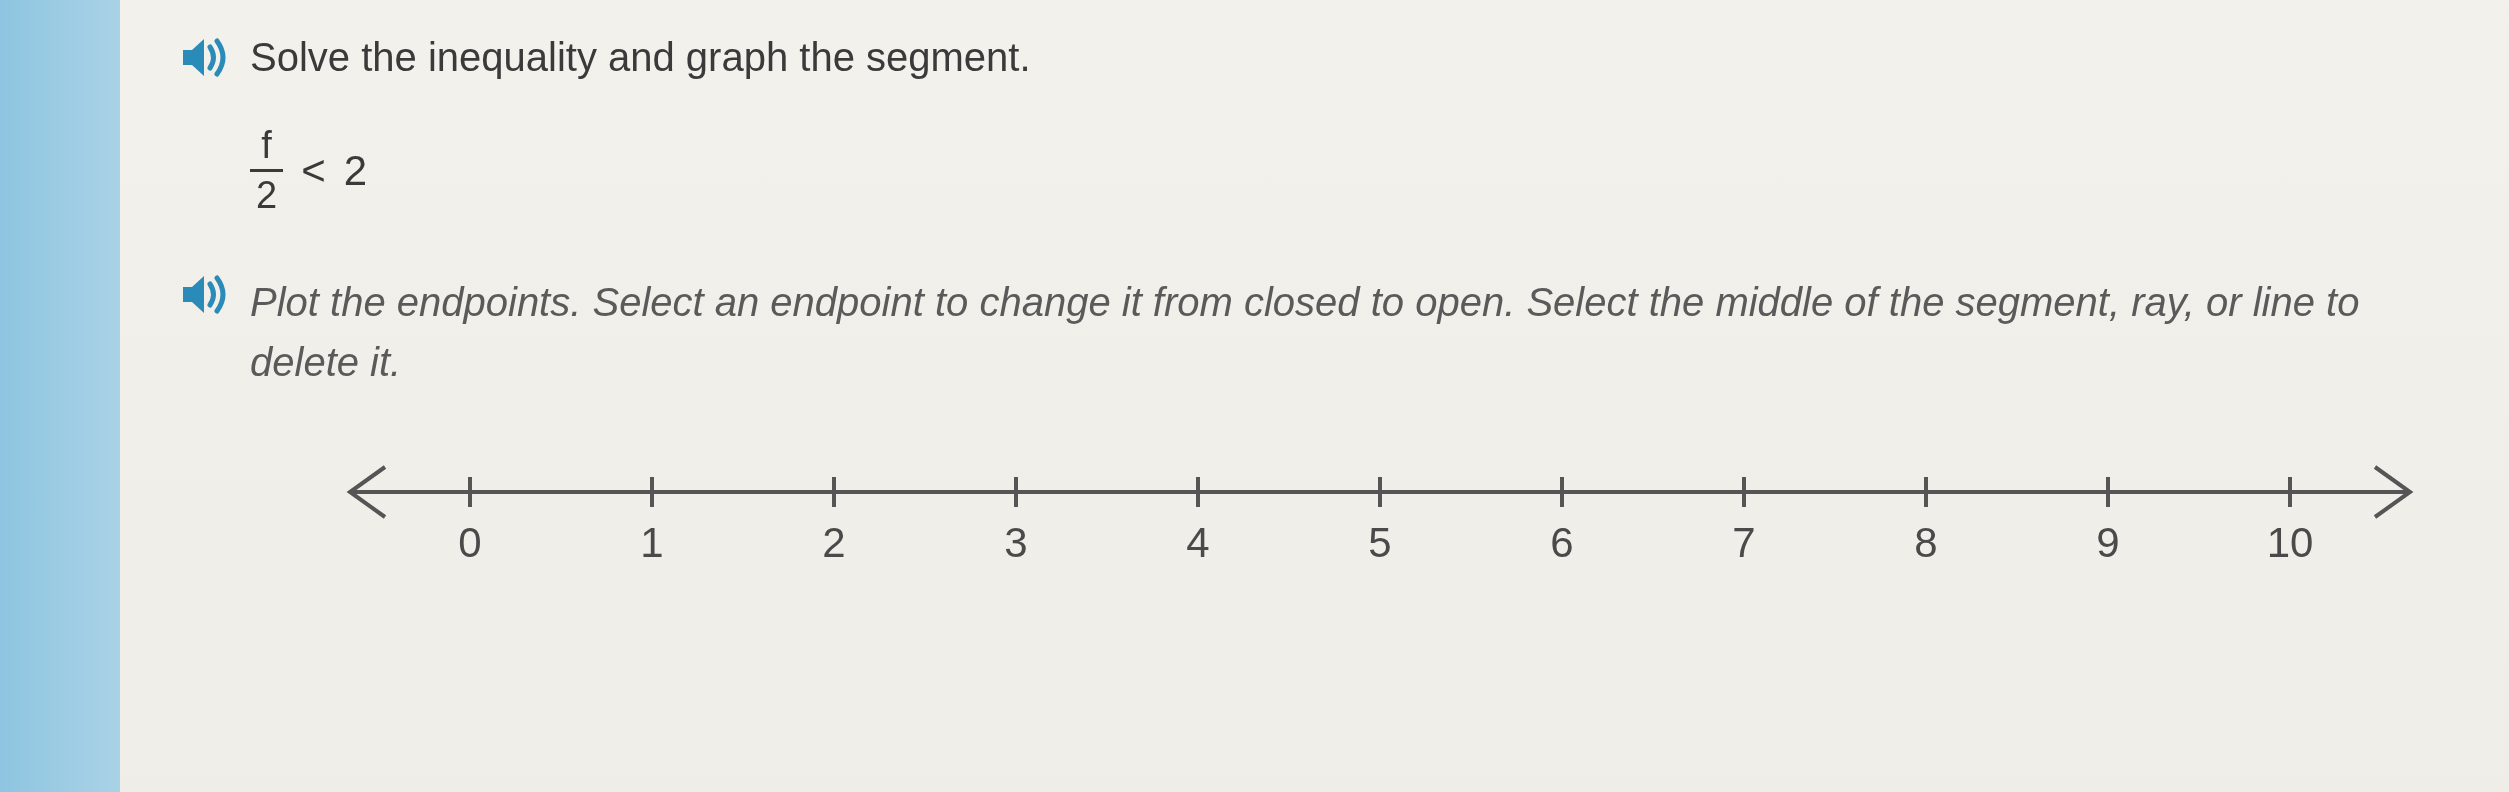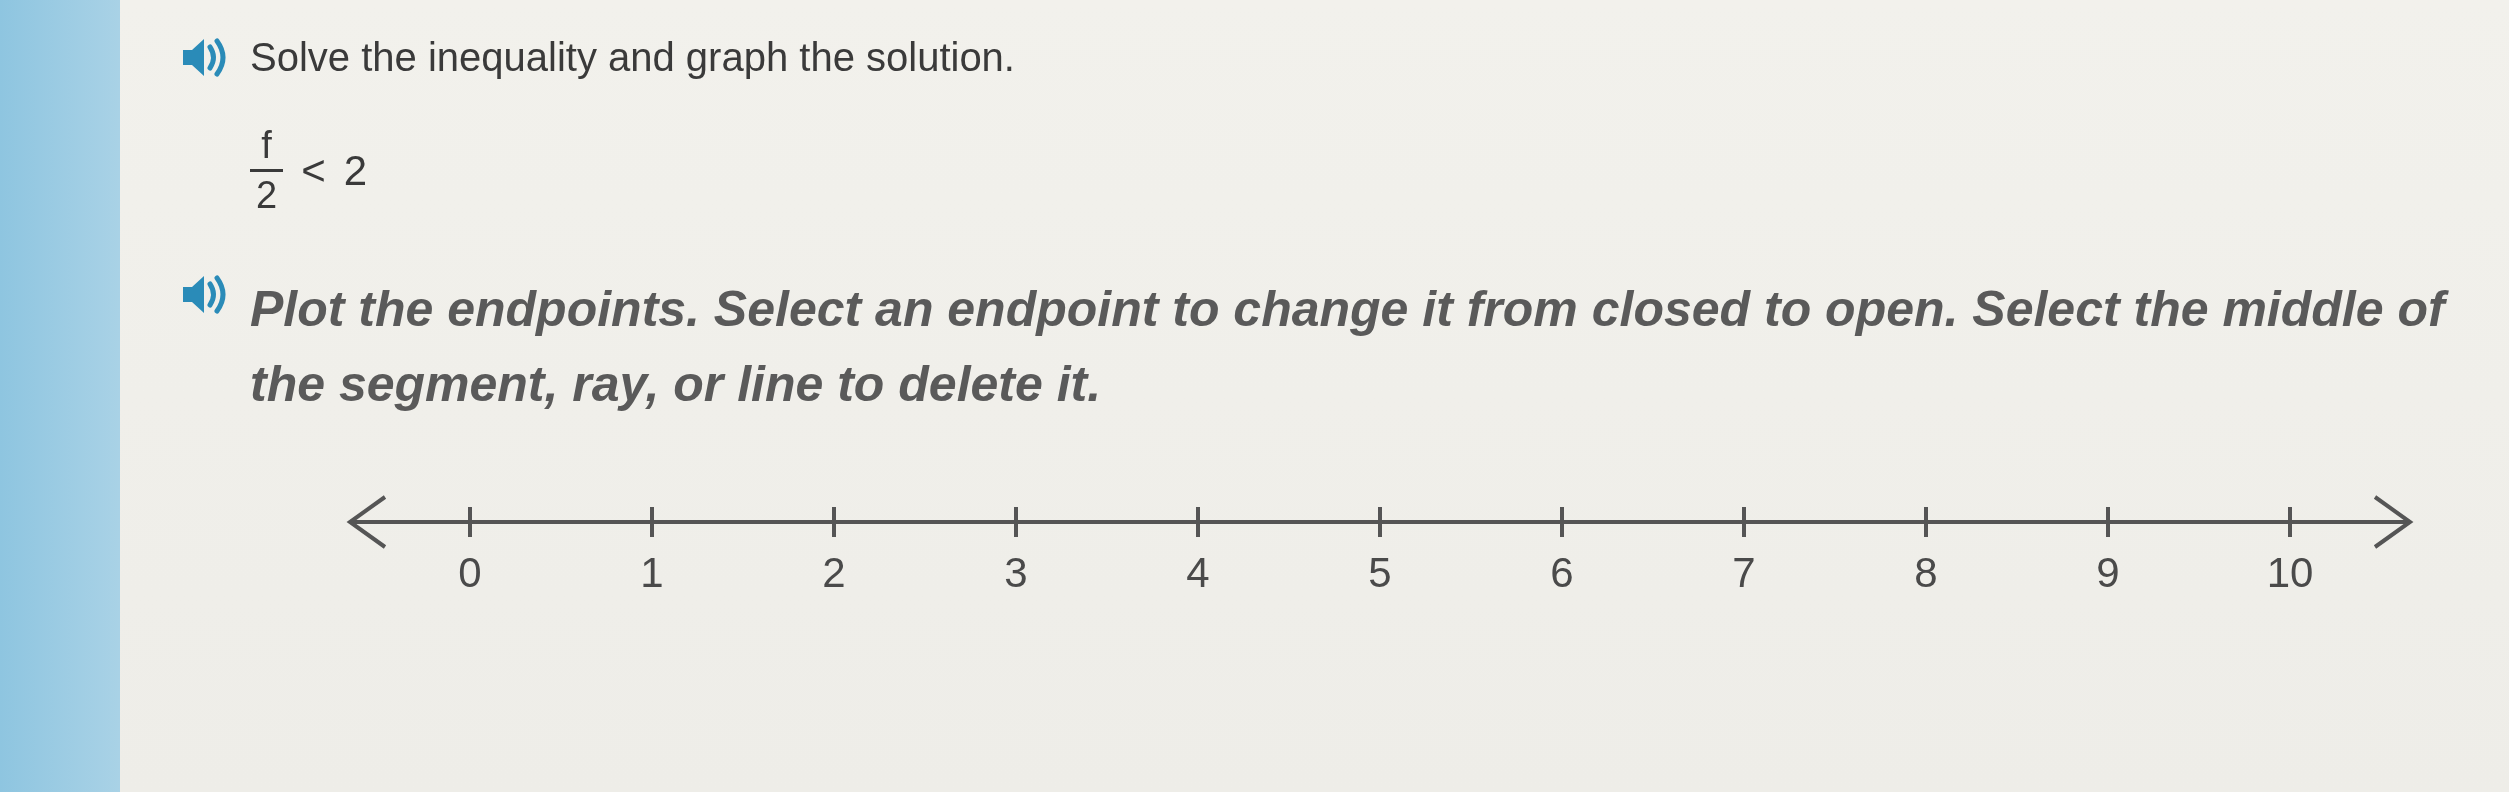--- a/index.html
+++ b/index.html
@@ -40,24 +40,24 @@
       width: 50px;
       height: 45px;
     }
     .question-text {
       font-size: 40px;
       color: #3a3a3a;
       font-weight: 500;
       padding-top: 5px;
     }
     .instruction-text {
-      font-size: 50px;
+      font-size: 40px;
       color: #5a5a5a;
       font-style: italic;
-      font-weight: 700;
+      font-weight: 400;
       padding-top: 5px;
       line-height: 1.5;
     }
     .inequality {
       margin-left: 70px;
       margin-bottom: 50px;
       font-size: 42px;
       color: #3a3a3a;
       display: flex;
       align-items: center;
@@ -115,21 +115,21 @@
 <div class="content">
 
   <div class="row">
     <div class="audio-icon">
       <svg viewBox="0 0 50 45">
         <path d="M 3 15 L 12 15 L 24 4 L 24 41 L 12 30 L 3 30 Z" fill="#2a8bb8"></path>
         <path d="M 30 12 Q 37 22.5 30 33" stroke="#2a8bb8" stroke-width="5" fill="none" stroke-linecap="round"></path>
         <path d="M 37 6 Q 49 22.5 37 39" stroke="#2a8bb8" stroke-width="5" fill="none" stroke-linecap="round"></path>
       </svg>
     </div>
-    <div class="question-text">Solve the inequality and graph the solution.</div>
+    <div class="question-text">Solve the inequality and graph the segment.</div>
   </div>
 
   <div class="inequality">
     <span class="fraction">
       <span class="fraction-num">f</span>
       <span class="fraction-den">2</span>
     </span>
     <span class="op">&lt;</span>
     <span class="op">2</span>
   </div>

